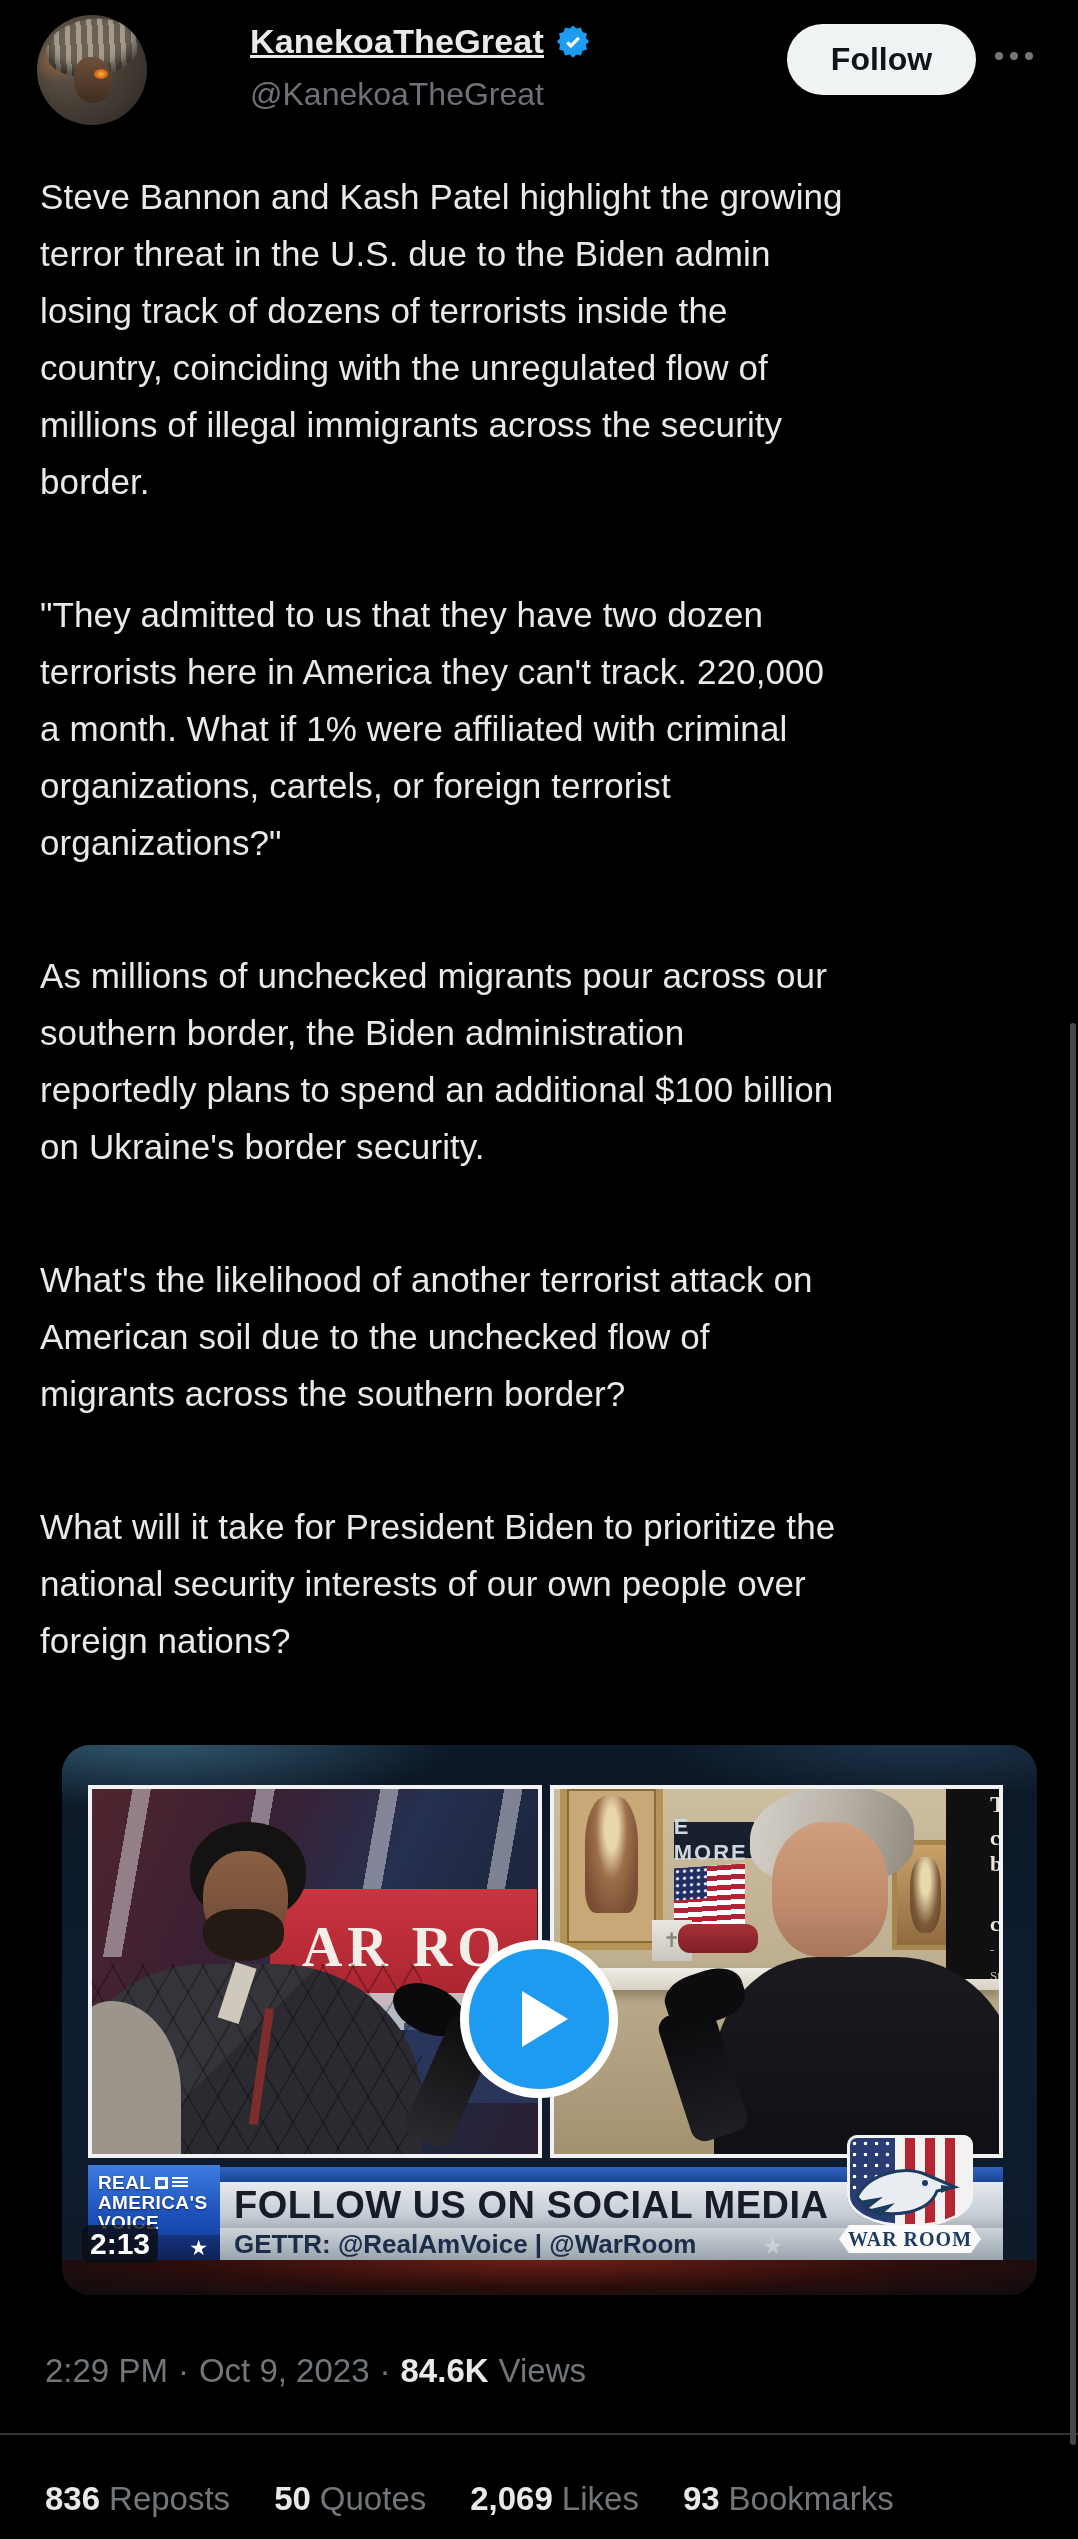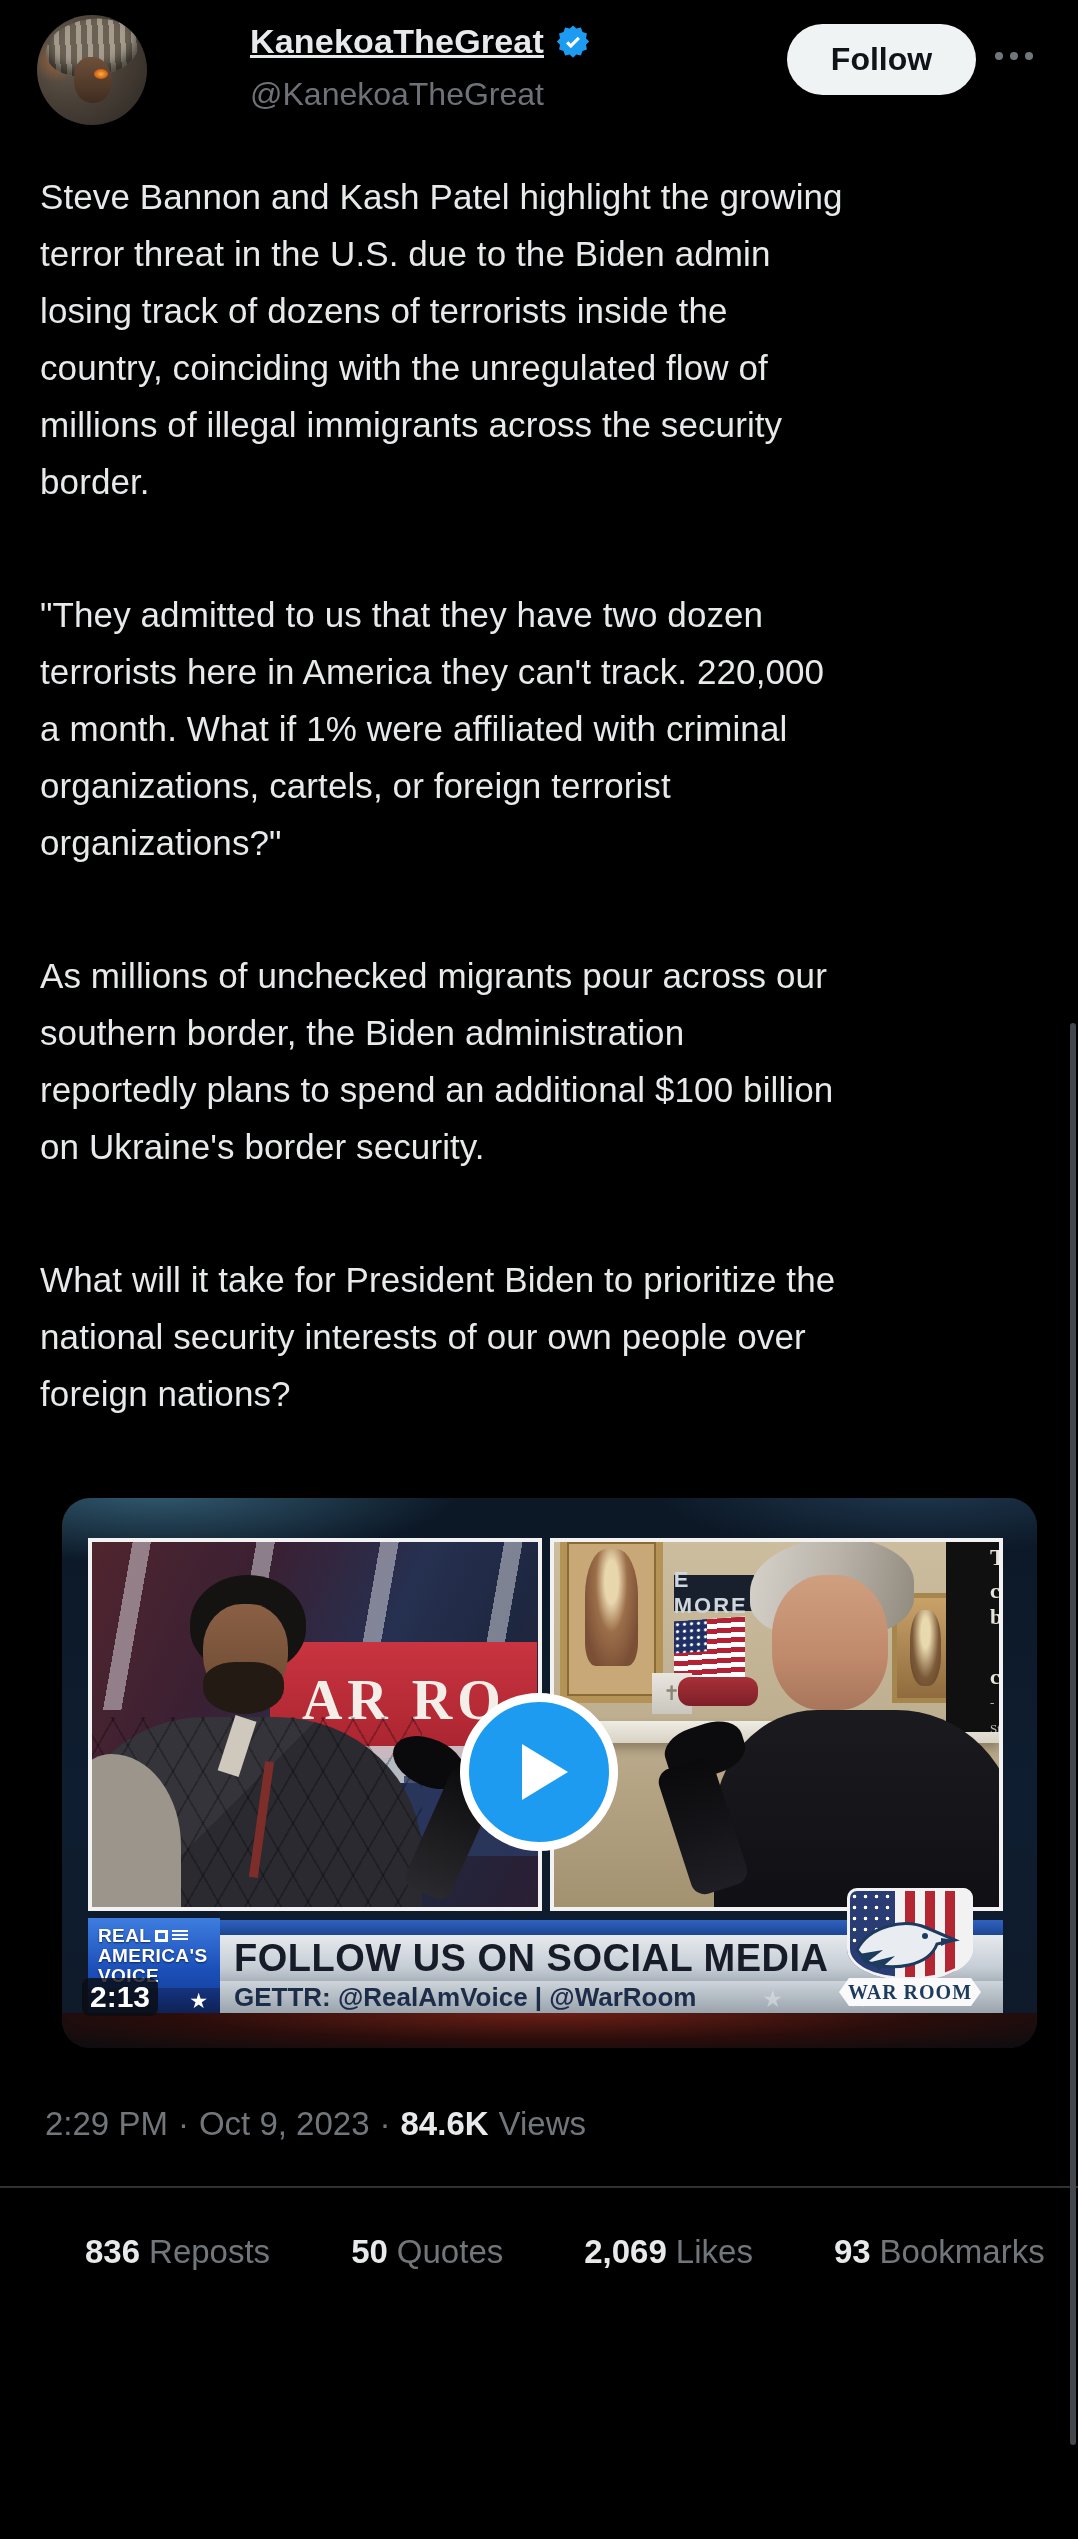--- a/index.html
+++ b/index.html
@@ -158,21 +158,21 @@
   .duration-badge{ position:absolute; left:20px; top:480px; width:76px; height:38px;
     background:rgba(10,12,16,.8); border-radius:8px; color:#fff; font-size:30px; font-weight:700;
     display:flex; align-items:center; justify-content:center; z-index:9; }
   
   .meta-row{ margin-top:56px; padding-left:45px; height:40px; font-size:33px; color:#71767b;
     display:flex; align-items:center; }
   .meta-row .sep{ margin:0 10px; }
   .meta-row .views-count{ color:#e7e9ea; font-weight:700; }
   .meta-row .views-label{ margin-left:10px; }
   .divider{ height:2px; background:#2f3336; margin-top:42px; }
-  .stats-row{ margin-top:44px; padding-left:45px; height:40px; display:flex; gap:81px; align-items:center; font-size:33px;margin-left:40px; }
+  .stats-row{ margin-top:44px; padding-left:45px; height:40px; display:flex; gap:44px; align-items:center; font-size:33px; }
   .stat .v{ color:#e7e9ea; font-weight:700; }
   .stat .l{ color:#71767b; margin-left:9px; }
   
   .scrollbar-thumb{ position:absolute; right:2px; top:1023px; width:6px; height:1422px;
     background:#43464b; border-radius:3px; }
 </style>
 </head>
 <body>
 
 <div class="page">
@@ -214,20 +214,25 @@
       <span class="ln">terrorists here in America they can't track. 220,000</span>
       <span class="ln">a month. What if 1% were affiliated with criminal</span>
       <span class="ln">organizations, cartels, or foreign terrorist</span>
       <span class="ln">organizations?"</span>
     </p>
     <p>
       <span class="ln">As millions of unchecked migrants pour across our</span>
       <span class="ln">southern border, the Biden administration</span>
       <span class="ln">reportedly plans to spend an additional $100 billion</span>
       <span class="ln">on Ukraine's border security.</span>
+    </p>
+    <p>
+      <span class="ln">What's the likelihood of another terrorist attack on</span>
+      <span class="ln">American soil due to the unchecked flow of</span>
+      <span class="ln">migrants across the southern border?</span>
     </p>
     <p>
       <span class="ln">What will it take for President Biden to prioritize the</span>
       <span class="ln">national security interests of our own people over</span>
       <span class="ln">foreign nations?</span>
     </p>
   </div>
 
   <div class="video-card">
     <div class="card-glow1"></div>

